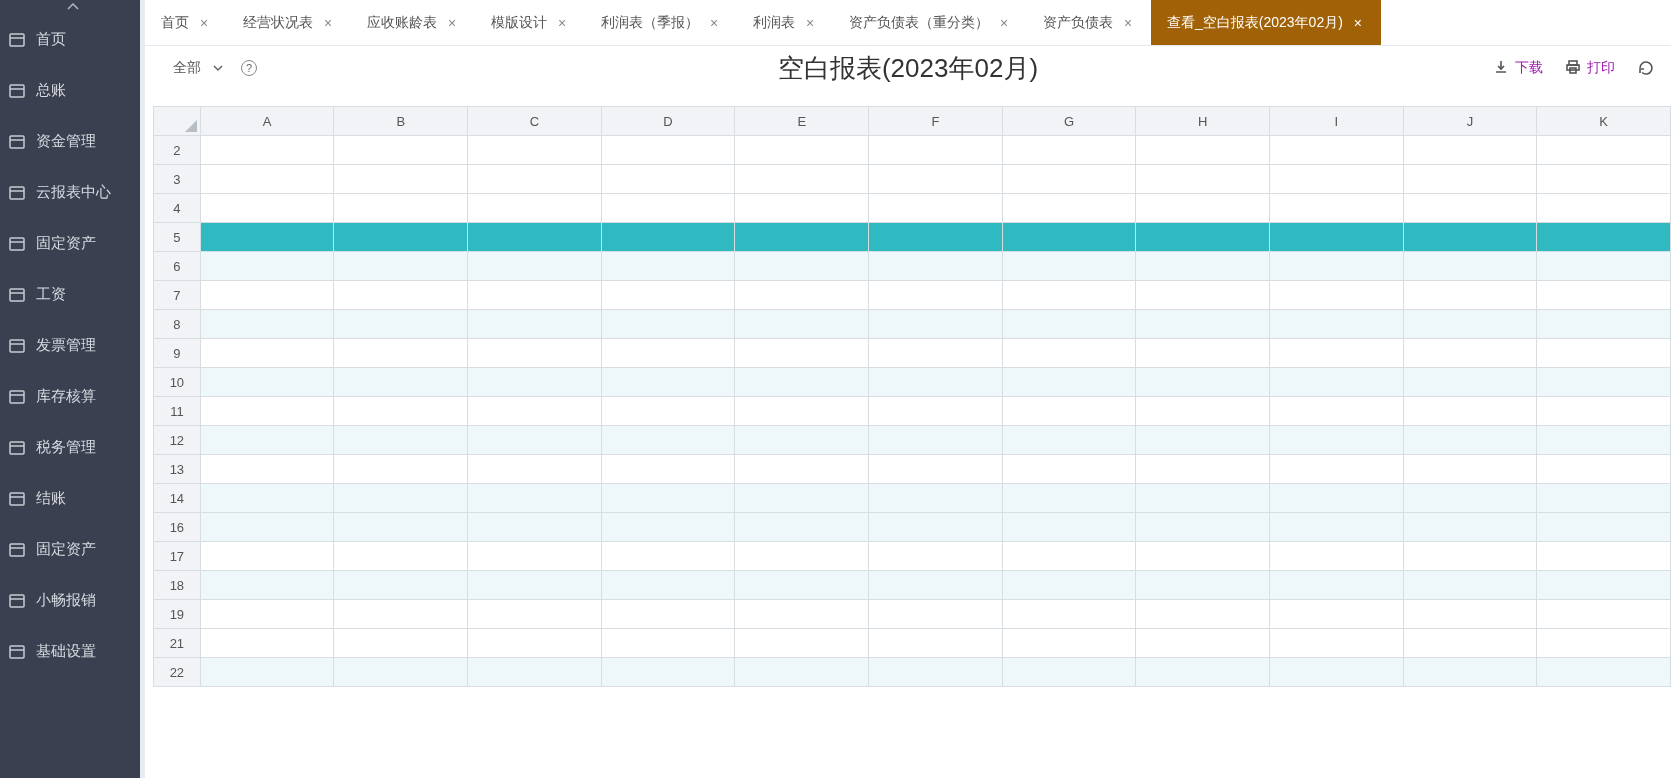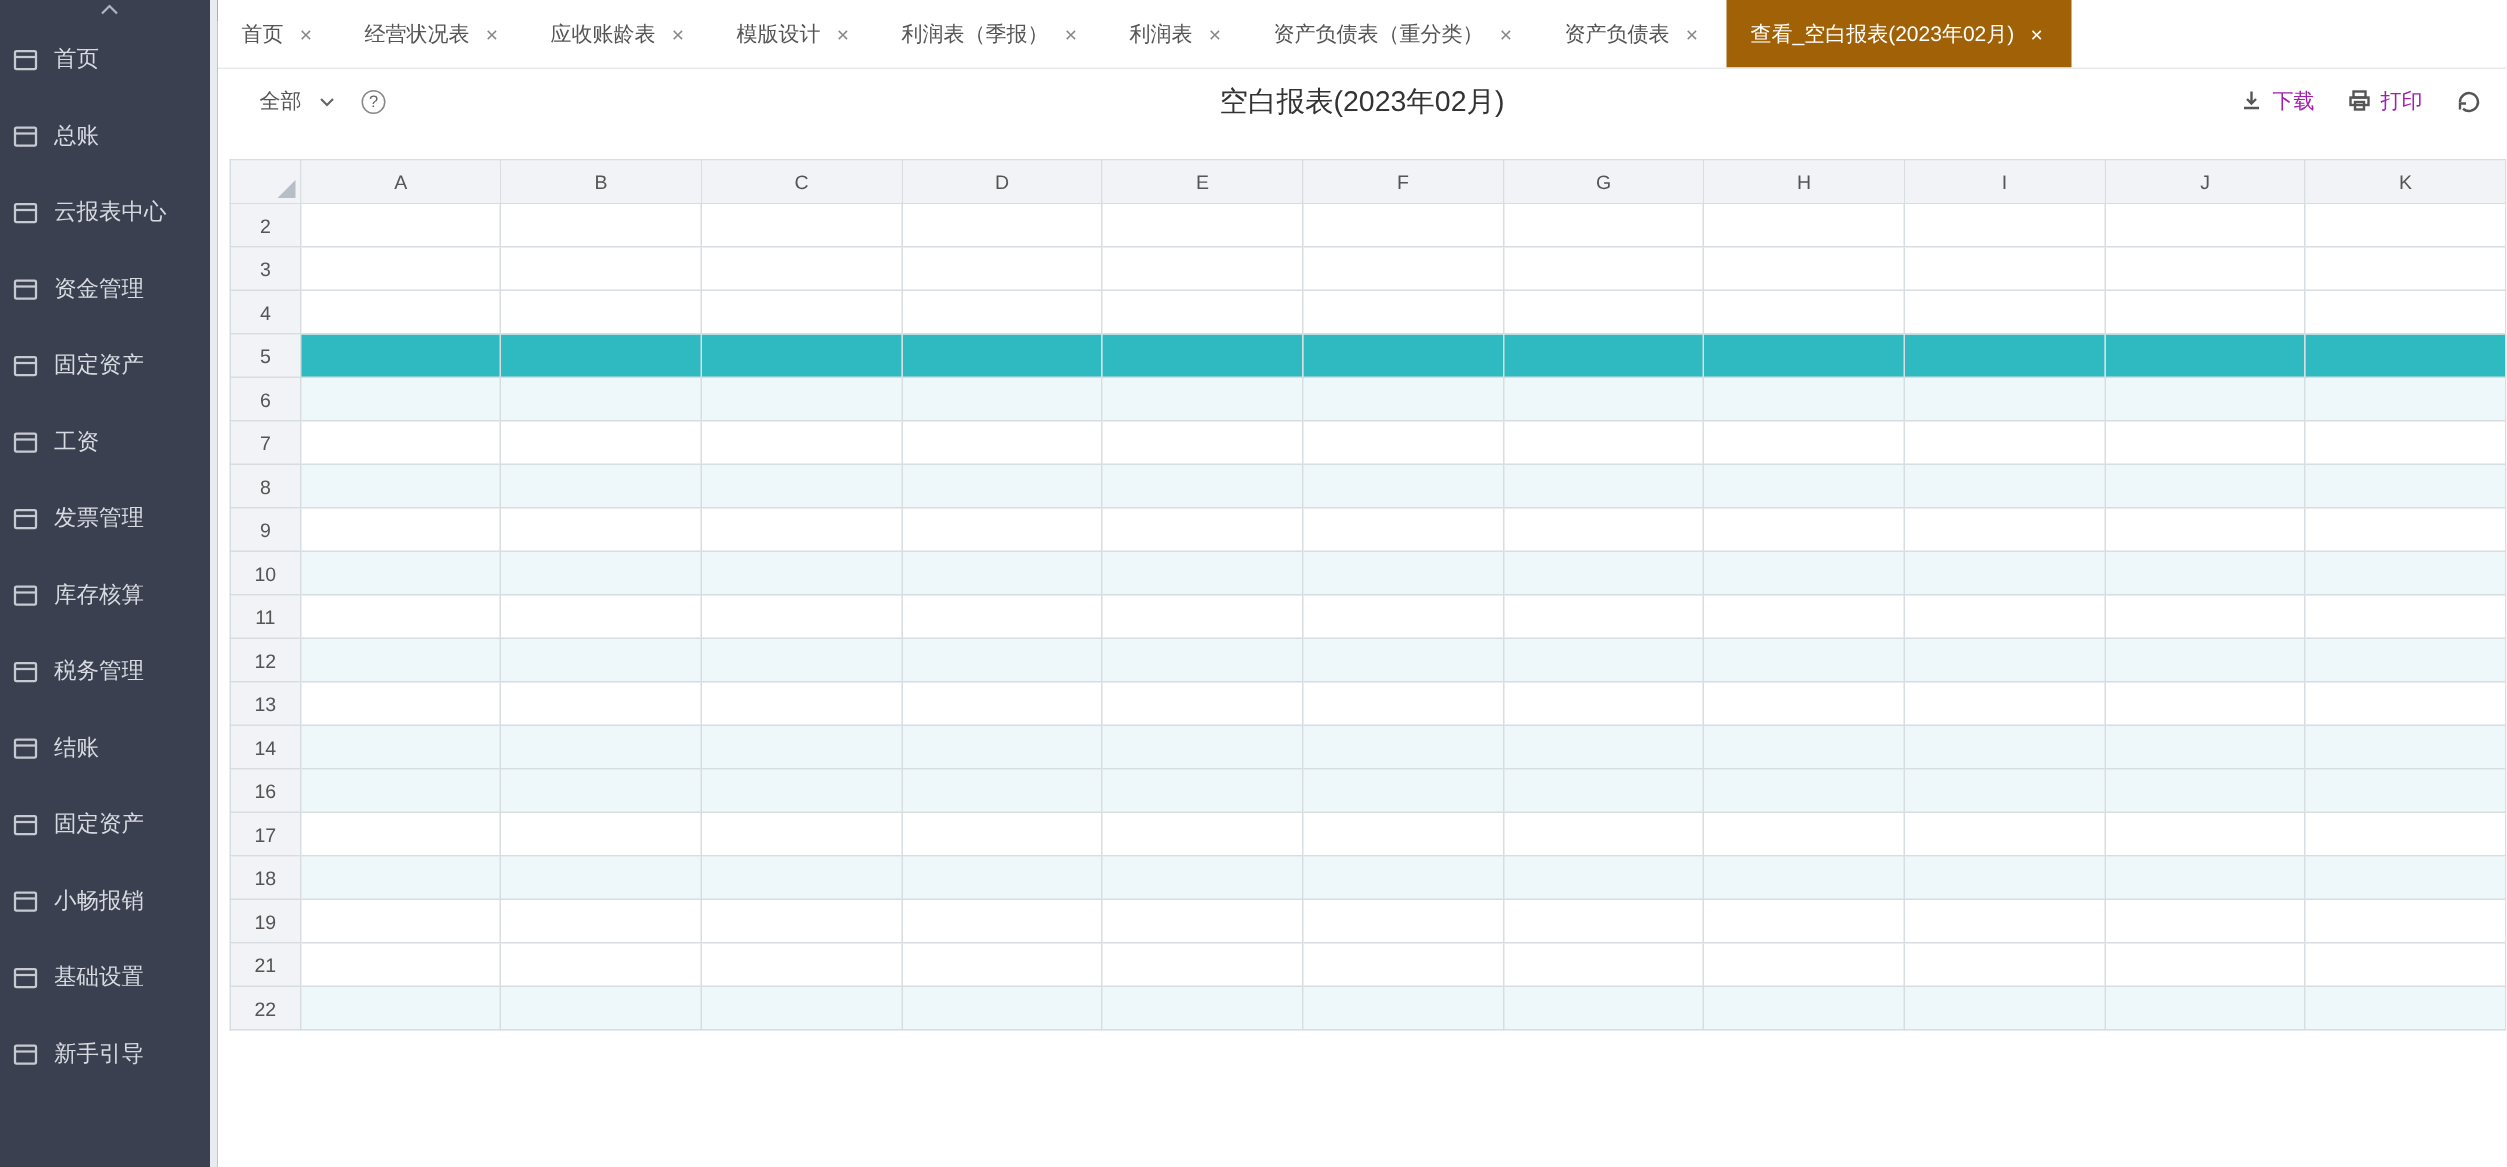--- a/index.html
+++ b/index.html
@@ -89,21 +89,21 @@
     color: #555;
   }
   .filter .chev { width: 14px; height: 14px; }
   .filter .help {
     width: 16px; height: 16px; border: 1px solid #888; border-radius: 50%;
     display: inline-flex; align-items: center; justify-content: center;
     font-size: 11px; color: #666; margin-left: 6px;
   }
   .title-center {
     position: absolute; left: 50%; transform: translateX(-50%);
-    font-size: 19px; color: #333;
+    font-size: 26px; color: #333;
   }
   .toolbar-right {
     margin-left: auto; display: flex; align-items: center; gap: 22px; color: #a21caf;
   }
   .tool-btn { display: flex; align-items: center; gap: 6px; cursor: pointer; }
   .tool-btn svg { width: 16px; height: 16px; stroke: #555; fill: none; stroke-width: 1.6; }
   .tool-icon-only { width: 18px; height: 18px; display: flex; align-items: center; justify-content: center; cursor: pointer; }
   .tool-icon-only svg { width: 18px; height: 18px; stroke: #555; fill: none; stroke-width: 1.6; }
 
   
@@ -179,38 +179,38 @@
         </span>
         <span>总账</span>
       </div>
       <div class="side-item">
         <span class="ic">
           <svg viewBox="0 0 18 18">
             <rect x="2" y="3" width="14" height="12" rx="1"></rect>
             <path d="M2 7 H16"></path>
           </svg>
         </span>
+        <span>资金管理</span>
+      </div>
+      <div class="side-item">
+        <span class="ic">
+          <svg viewBox="0 0 18 18">
+            <rect x="2" y="3" width="14" height="12" rx="1"></rect>
+            <path d="M2 7 H16"></path>
+          </svg>
+        </span>
         <span>云报表中心</span>
       </div>
       <div class="side-item">
         <span class="ic">
           <svg viewBox="0 0 18 18">
             <rect x="2" y="3" width="14" height="12" rx="1"></rect>
             <path d="M2 7 H16"></path>
           </svg>
         </span>
-        <span>资金管理</span>
-      </div>
-      <div class="side-item">
-        <span class="ic">
-          <svg viewBox="0 0 18 18">
-            <rect x="2" y="3" width="14" height="12" rx="1"></rect>
-            <path d="M2 7 H16"></path>
-          </svg>
-        </span>
         <span>固定资产</span>
       </div>
       <div class="side-item">
         <span class="ic">
           <svg viewBox="0 0 18 18">
             <rect x="2" y="3" width="14" height="12" rx="1"></rect>
             <path d="M2 7 H16"></path>
           </svg>
         </span>
         <span>工资</span>
@@ -270,29 +270,20 @@
         <span>小畅报销</span>
       </div>
       <div class="side-item">
         <span class="ic">
           <svg viewBox="0 0 18 18">
             <rect x="2" y="3" width="14" height="12" rx="1"></rect>
             <path d="M2 7 H16"></path>
           </svg>
         </span>
         <span>基础设置</span>
-      </div>
-      <div class="side-item">
-        <span class="ic">
-          <svg viewBox="0 0 18 18">
-            <rect x="2" y="3" width="14" height="12" rx="1"></rect>
-            <path d="M2 7 H16"></path>
-          </svg>
-        </span>
-        <span>新手引导</span>
       </div>
     </div>
 </nav>
 
 <div class="main">
 
   <div class="tabs" id="tabs">
       <div class="tab">
         <span>首页</span>
         <span class="close">×</span>

